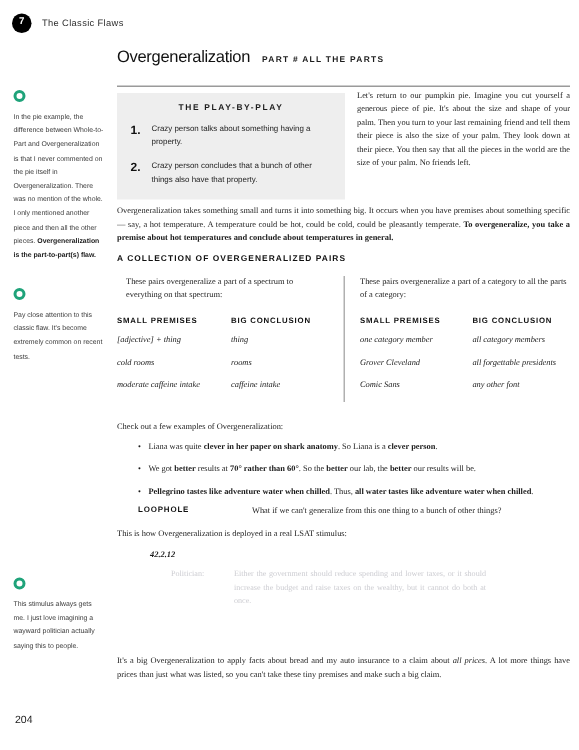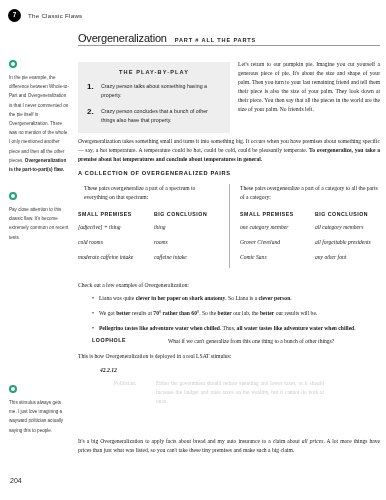--- a/index.html
+++ b/index.html
@@ -58,21 +58,21 @@
   
   .title-row {
     position: absolute;
     top: 32px;
     left: 0;
     width: 302px;
     display: flex;
     align-items: baseline;
     gap: 8px;
     border-bottom: 0.7px solid #9a9a9a;
-    padding-bottom: 1px;
+    padding-bottom: 13px;
   }
   .page-title {
     font-family: "Liberation Sans", sans-serif;
     font-size: 11px;
     font-weight: normal;
     letter-spacing: -0.2px;
     color: #111111;
   }
   .part-label {
     font-family: "Liberation Sans", sans-serif;

